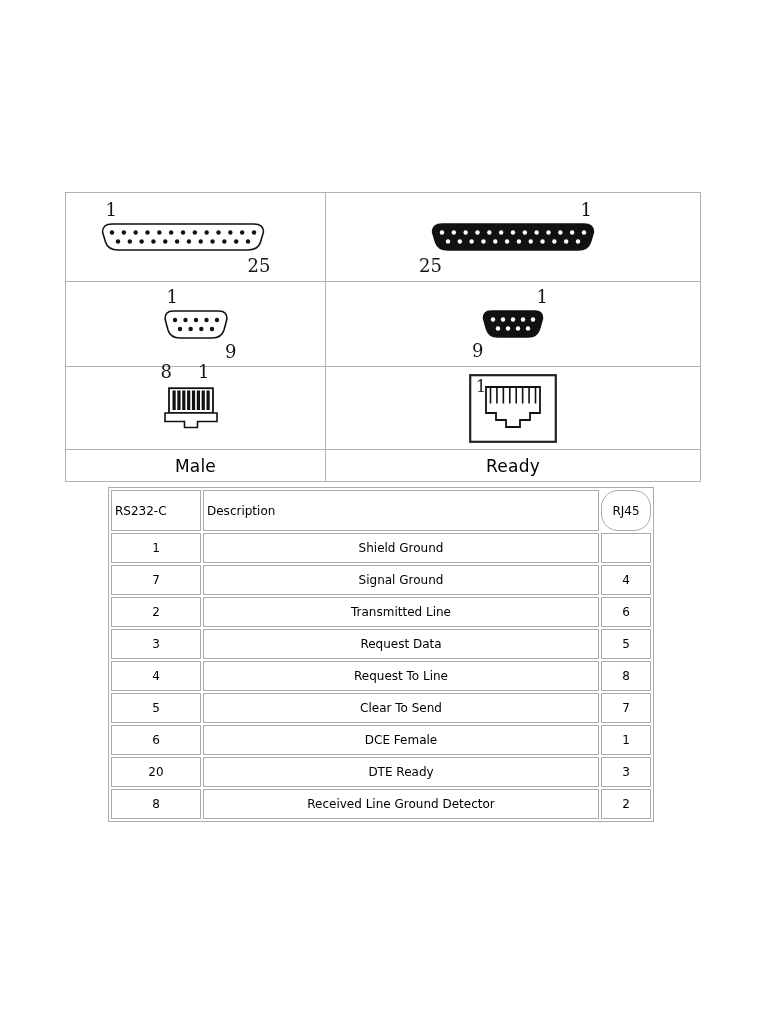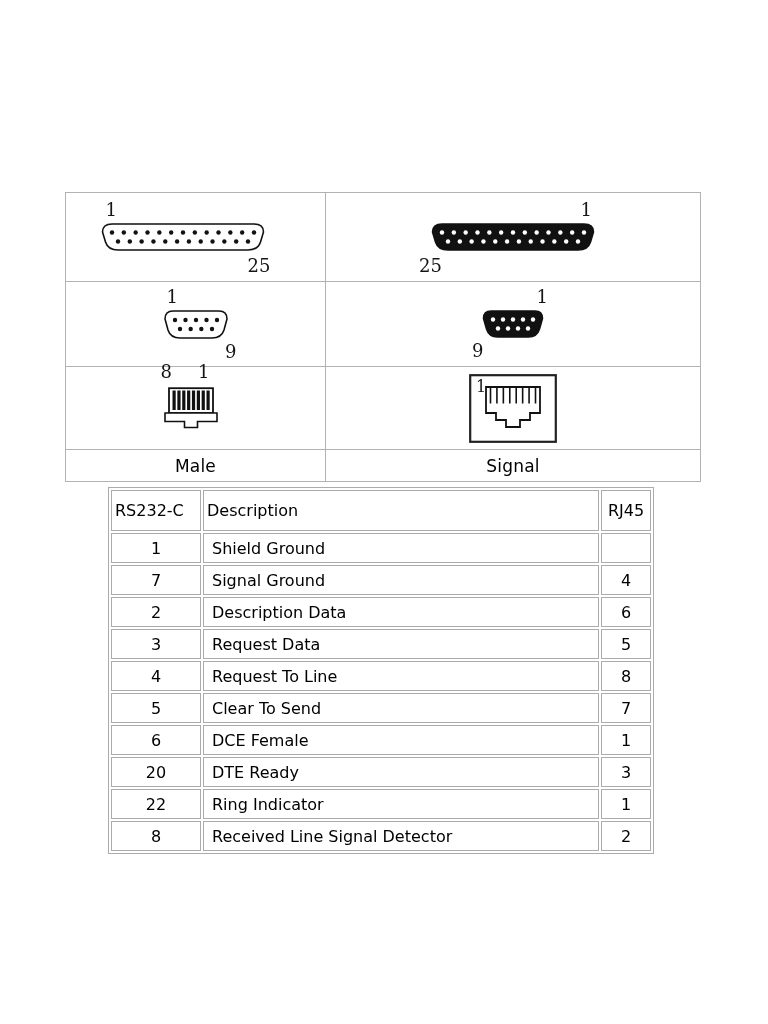--- a/index.html
+++ b/index.html
@@ -66,36 +66,36 @@
   table.pinout{
     position:absolute;left:108px;top:487px;
     border-collapse:separate;
     border-spacing:2px;
     border:1px solid #ababab;
     background:#fff;
     table-layout:fixed;
   }
   table.pinout th, table.pinout td{
     border:1px solid #ababab;
-    font-size:16px;
+    font-size:12px;
     font-weight:normal;
     background:#fff;
     overflow:hidden;
     white-space:nowrap;
   }
   table.pinout th{
     height:39px;
     text-align:left;
     padding:0 3px;
     vertical-align:middle;
   }
-  table.pinout th.h-rj45{text-align:center;padding:0 2px;}
+  table.pinout th.h-rj45{text-align:center;padding:0 2px;border-radius:17px;}
   table.pinout td{height:26px;vertical-align:middle;}
   td.col-pin{text-align:center;}
-  td.col-desc{text-align:left;padding:0 8px;}
+  td.col-desc{text-align:center;padding:0 8px;}
   td.col-rj45{text-align:center;}
   col.c-pin{width:90px;}
   col.c-desc{width:396px;}
   col.c-rj45{width:50px;}
 </style>
 </head>
 <body>
 
 <div class="page">
 
@@ -255,21 +255,21 @@
               <line x1="66.5" x2="66.5" y1="13" y2="29.5" stroke="#111111" stroke-width="1.6"></line>
             </g>
         </svg>
       </div>
     </div>
 
     <div class="conn-cell last-row caption-cell">
       <span>Male</span>
     </div>
     <div class="conn-cell last-col last-row caption-cell">
-      <span>Signal</span>
+      <span>Ready</span>
     </div>
   </div>
 
   <table class="pinout">
     <colgroup>
       <col class="c-pin">
         <col class="c-desc">
         <col class="c-rj45">
     </colgroup>
     <thead>
@@ -285,21 +285,21 @@
           <td class="col-desc">Shield Ground</td>
           <td class="col-rj45"></td>
         </tr>
         <tr>
           <td class="col-pin">7</td>
           <td class="col-desc">Signal Ground</td>
           <td class="col-rj45">4</td>
         </tr>
         <tr>
           <td class="col-pin">2</td>
-          <td class="col-desc">Description Data</td>
+          <td class="col-desc">Transmitted Line</td>
           <td class="col-rj45">6</td>
         </tr>
         <tr>
           <td class="col-pin">3</td>
           <td class="col-desc">Request Data</td>
           <td class="col-rj45">5</td>
         </tr>
         <tr>
           <td class="col-pin">4</td>
           <td class="col-desc">Request To Line</td>
@@ -314,25 +314,20 @@
           <td class="col-pin">6</td>
           <td class="col-desc">DCE Female</td>
           <td class="col-rj45">1</td>
         </tr>
         <tr>
           <td class="col-pin">20</td>
           <td class="col-desc">DTE Ready</td>
           <td class="col-rj45">3</td>
         </tr>
         <tr>
-          <td class="col-pin">22</td>
-          <td class="col-desc">Ring Indicator</td>
-          <td class="col-rj45">1</td>
-        </tr>
-        <tr>
           <td class="col-pin">8</td>
-          <td class="col-desc">Received Line Signal Detector</td>
+          <td class="col-desc">Received Line Ground Detector</td>
           <td class="col-rj45">2</td>
         </tr>
       </tbody>
   </table>
 
 </div>
 
 </body></html>

